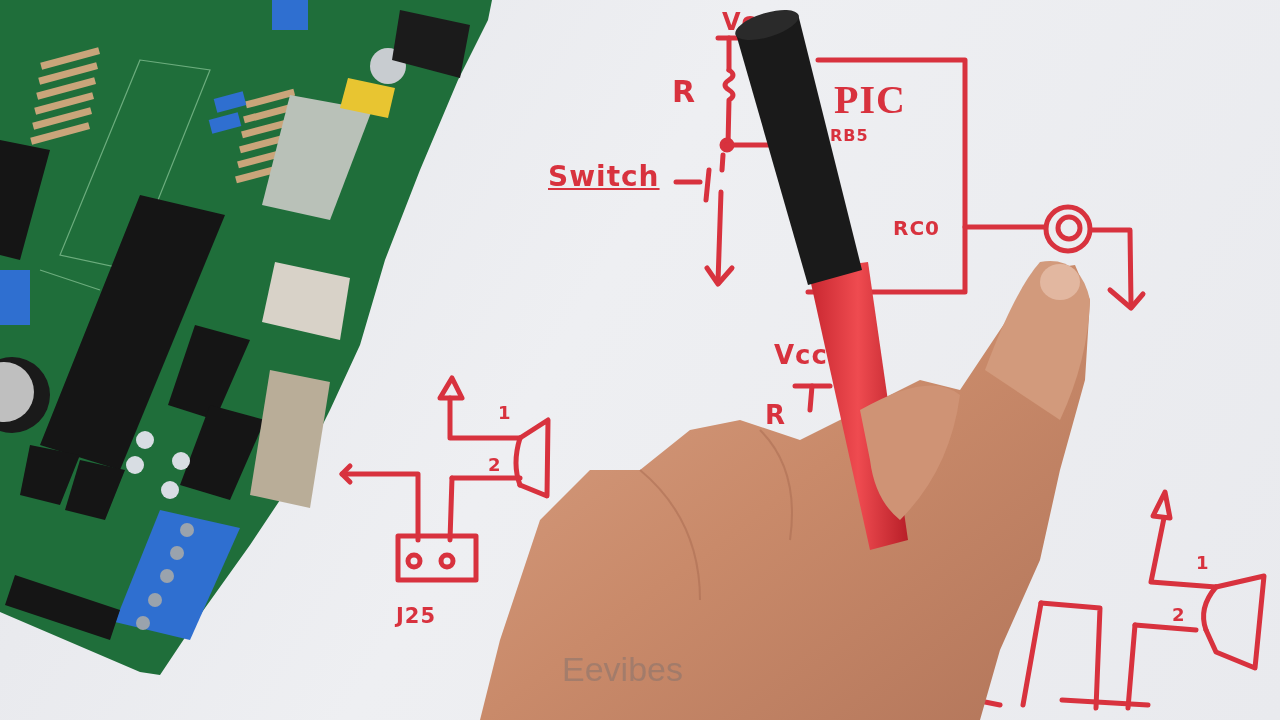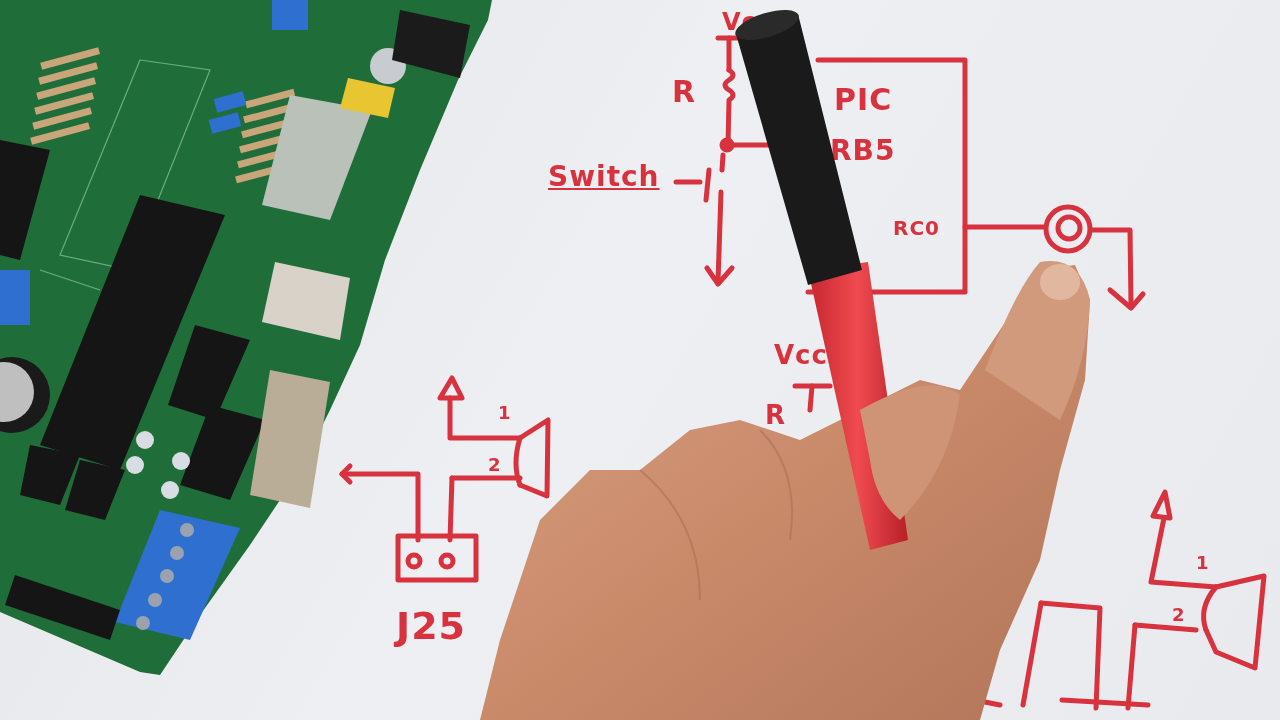--- a/index.html
+++ b/index.html
@@ -70,28 +70,28 @@
       <path d="M1041 603 L1100 608 L1096 708"></path>
       <path d="M1041 603 L1023 705"></path>
       <path d="M1062 700 L1148 705"></path>
       <path d="M985 702 L1000 705"></path>
     </g>
   </svg>
 
   <span class="ink-text" style="left:722px;top:8px;font-size:24px;">Vcc</span>
   <span class="ink-text" style="left:672px;top:74px;font-size:30px;">R</span>
   <span class="ink-text" style="left:548px;top:160px;font-size:28px;text-decoration:underline;">Switch</span>
-  <span class="ink-text" style="left:834px;top:82px;font-size:30px;">PIC</span>
-  <span class="ink-text" style="left:830px;top:134px;font-size:28px;">RB5</span>
+  <span class="ink-text" style="left:834px;top:76px;font-size:40px;font-family:Liberation Serif, serif;">PIC</span>
+  <span class="ink-text" style="left:830px;top:126px;font-size:16px;">RB5</span>
   <span class="ink-text" style="left:893px;top:216px;font-size:20px;">RC0</span>
   <span class="ink-text" style="left:774px;top:340px;font-size:26px;">Vcc</span>
   <span class="ink-text" style="left:765px;top:400px;font-size:26px;">R</span>
   <span class="ink-text" style="left:498px;top:402px;font-size:18px;">1</span>
   <span class="ink-text" style="left:488px;top:454px;font-size:18px;">2</span>
-  <span class="ink-text" style="left:396px;top:604px;font-size:38px;">J25</span>
+  <span class="ink-text" style="left:396px;top:604px;font-size:21px;">J25</span>
   <span class="ink-text" style="left:1196px;top:552px;font-size:18px;">1</span>
   <span class="ink-text" style="left:1172px;top:604px;font-size:18px;">2</span>
 
   <svg class="layer" viewBox="0 0 1280 720">
     <path d="M0 0 L492 0 L488 20 L458 80 L420 170 L385 260 L360 345 L330 410 L300 470 L250 545 L200 615 L160 675 L140 672 L0 612 Z" fill="#1f6e3a"></path>
 
     <g stroke="#9fd6aa" stroke-width="1.2" fill="none" opacity="0.6">
       <path d="M140 60 L210 70 L130 270 L60 255 Z"></path>
       <path d="M40 270 L100 290"></path>
     </g>
@@ -180,13 +180,14 @@
     <path d="M760 430 Q800 470 790 540" stroke="#a86a50" stroke-width="2" fill="none" opacity="0.5"></path>
 
     <polygon points="808,270 868,262 908,540 870,550" fill="url(#red)"></polygon>
 
     <polygon points="736,34 798,14 862,270 808,285" fill="#1a1a1a"></polygon>
     <ellipse cx="767" cy="25" rx="33" ry="12" fill="#2a2a2a" transform="rotate(-17 767 25)"></ellipse>
 
     <path d="M860 410 Q930 370 960 395 Q950 470 900 520 Q875 500 870 460 Z" fill="#cf9375"></path>
   </svg>
 
+  <span class="watermark">Eevibes</span>
 </div>
 
 </body></html>

